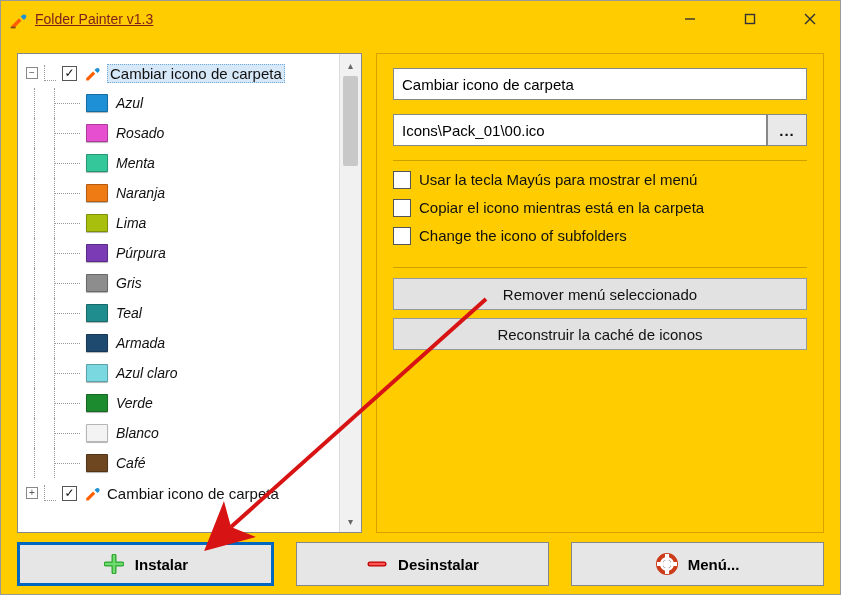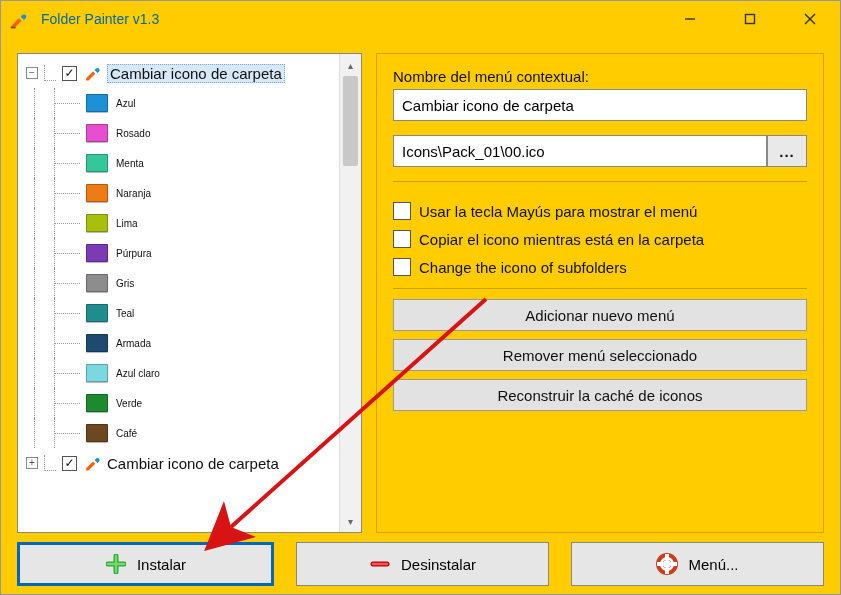--- a/index.html
+++ b/index.html
@@ -10,21 +10,21 @@
     border:1px solid #999;
     display:flex; flex-direction:column;
     position:relative;
   }
   .titlebar {
     height:36px;
     display:flex; align-items:center;
     padding-left:8px;
     background:#ffcc00;
   }
-  .titlebar .title { font-size:14px; color:#0369a1; margin-left:12px; }
+  .titlebar .title { font-size:14px; color:#7f1d1d; margin-left:6px;text-decoration:underline; }
   .win-controls { margin-left:auto; display:flex; }
   .win-btn { width:60px; height:36px; display:flex; align-items:center; justify-content:center; color:#333; font-size:14px; }
   .body { flex:1; display:flex; gap:14px; padding:16px 16px 10px 16px; position:relative; }
   .left-panel {
     width:345px; height:480px;
     background:#fff; border:1px solid #888;
     display:flex;
   }
   .tree-scroll { flex:1; overflow:hidden; font-size:15px; color:#111; padding:4px 0 4px 8px;}
   .scrollbar { width:22px; background:#f1f1f1; border-left:1px solid #ddd; position:relative;}
@@ -37,40 +37,40 @@
   .chk { width:15px;height:15px;border:1px solid #555;display:inline-flex;align-items:center;justify-content:center;font-size:12px;color:#111;background:#fff;}
   .paint-icon { width:20px;height:18px;display:inline-block;}
   .root-label.selected{ background:#d7e8f8; border:1px dotted #6fa8dc; padding:0 2px;}
   .children { display:flex; flex-direction:column; margin-left:8px;}
   .child-row { display:flex; align-items:center; height:30px; }
   .dotted-v { width:20px; height:100%; border-left:1px dotted #999;}
   .dotted-tee { width:32px; height:100%; position:relative;}
   .dotted-tee::before{content:"";position:absolute;left:0;top:0;bottom:0;border-left:1px dotted #999;}
   .dotted-tee::after{content:"";position:absolute;left:0;right:6px;top:50%;border-top:1px dotted #999;}
   .swatch { width:22px;height:18px;margin-right:8px;border-radius:1px;box-shadow:inset 0 0 0 1px rgba(0,0,0,.25), 0 1px 1px rgba(0,0,0,.3); background: var(--c);}
-  .child-label { font-size:10px; }
+  .child-label { font-size:14px;font-style:italic; }
   .right-panel {
     flex:1; height:480px;
     background:#ffcc00;
     border:1px solid #d8a000;
     padding:14px 16px 12px 16px;
     display:flex; flex-direction:column;
     font-size:15px; color:#111;
   }
   .label { margin-bottom:4px; }
   .textfield { height:32px; border:1px solid #888; background:#fff; padding:4px 8px; font-size:15px;}
   .row-input{ display:flex; }
   .row-input .textfield{ flex:1; }
   .browse-btn{ width:40px;height:32px;background:#e9e9e9;border:1px solid #888;display:flex;align-items:center;justify-content:center;font-weight:bold;letter-spacing:1px;}
   .hr { border:none;border-top:1px solid #caa100; margin:14px 0 10px;}
-  .chk-row{ display:flex; align-items:flex-end; gap:8px; height:28px;}
+  .chk-row{ display:flex; align-items:flex-start; gap:8px; height:28px;}
   .chk-row .chk{width:18px;height:18px;}
   .hr2 { border:none;border-top:1px solid #caa100;margin:12px 0 10px;}
   .wide-btn{ height:32px;border:1px solid #999;background:#e2e2e2;display:flex;align-items:center;justify-content:center;font-size:15px;margin-bottom:8px;}
-  .bottom-bar{ position:absolute; left:16px; right:16px; bottom:6px; height:46px; display:flex; gap:22px;}
+  .bottom-bar{ position:absolute; left:16px; right:16px; bottom:6px; height:46px; display:flex; gap:22px;font-weight:bold;}
   .bbtn{ flex:1;height:44px;border:1px solid #888;background:#e6e6e6;display:flex;align-items:center;justify-content:center;gap:10px;font-size:15px;}
   .bbtn.primary{ border:3px solid #0067c0; background:#e6e6e6;}
   .plus-icon, .minus-icon, .ring-icon{ width:22px;height:22px;display:flex;align-items:center;justify-content:center;}
   .annotation-arrow{position:absolute;pointer-events:none;z-index:50;}
 </style>
 </head>
 <body>
 
 <div class="window">
 
@@ -183,20 +183,26 @@
               </div>
               <div class="child-row">
                 <span class="dotted-v"></span>
                 <span class="dotted-tee"></span>
                 <span class="swatch" style="--c: #1c8a2e;"></span>
                 <span class="child-label">Verde</span>
               </div>
               <div class="child-row">
                 <span class="dotted-v"></span>
                 <span class="dotted-tee"></span>
+                <span class="swatch" style="--c: #f3f3f3;"></span>
+                <span class="child-label">Blanco</span>
+              </div>
+              <div class="child-row">
+                <span class="dotted-v"></span>
+                <span class="dotted-tee"></span>
                 <span class="swatch" style="--c: #6e4620;"></span>
                 <span class="child-label">Café</span>
               </div>
             </div>
           <div class="root-row">
             <span class="exp-btn">+</span>
             <span class="dotted-stub"></span>
             <span class="chk">✓</span>
             <span class="paint-icon" style="margin-left:2px;">
               <svg viewBox="0 0 24 24" width="20" height="18">
@@ -209,42 +215,40 @@
         </div>
       </div>
       <div class="scrollbar">
         <div class="scroll-up">▴</div>
         <div class="scroll-thumb"></div>
         <div class="scroll-down" style="position:absolute;bottom:0;left:0;right:0;">▾</div>
       </div>
     </div>
 
     <div class="right-panel">
-      <div class="label">Nombre del menú contextual:</div>
       <input class="textfield" value="Cambiar icono de carpeta" style="">
       <div style="height:14px;"></div>
       <div class="row-input">
         <input class="textfield" value="Icons\Pack_01\00.ico" style="">
         <div class="browse-btn">...</div>
       </div>
       <hr class="hr">
       <div class="chk-row">
         <span class="chk"></span>
         <span>Usar la tecla Mayús para mostrar el menú</span>
       </div>
       <div class="chk-row">
         <span class="chk"></span>
         <span>Copiar el icono mientras está en la carpeta</span>
       </div>
       <div class="chk-row">
         <span class="chk"></span>
         <span>Change the icono of subfolders</span>
       </div>
       <hr class="hr2">
-      <div class="wide-btn">Adicionar nuevo menú</div>
       <div class="wide-btn">Remover menú seleccionado</div>
       <div class="wide-btn">Reconstruir la caché de iconos</div>
     </div>
 
     <svg class="annotation-arrow" style="left:0;top:0;" width="841" height="560">
       <defs>
           <marker id="ah" markerWidth="14" markerHeight="14" refX="3" refY="6" orient="auto">
         <path d="M0,0 L12,6 L0,12 L3,6 Z" fill="#d81313"></path>
           </marker>
         </defs>

